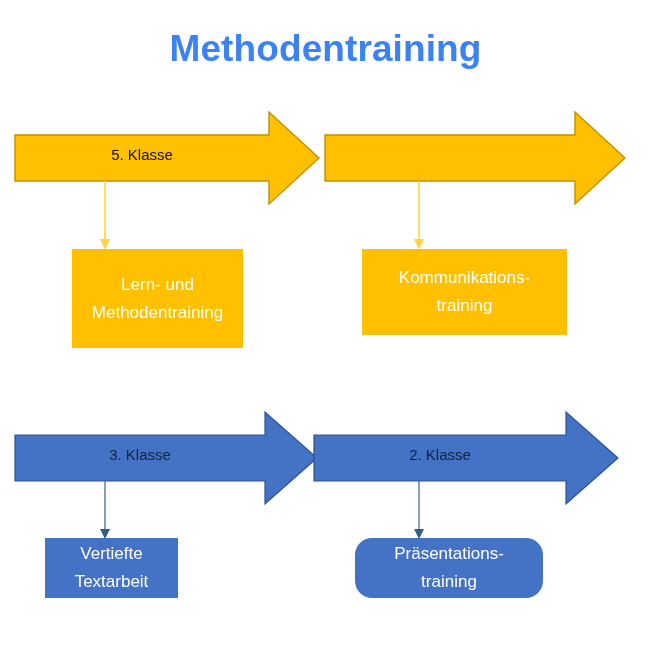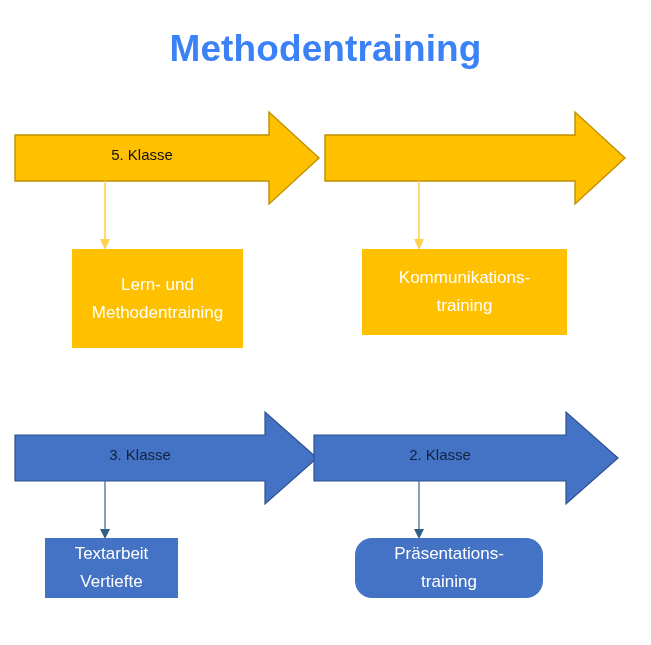--- a/index.html
+++ b/index.html
@@ -143,22 +143,22 @@
 
   <div class="connector" style="left:411px; top:481px; width:16px; height:60px;">
     <svg width="16" height="60" viewBox="0 0 16 60" xmlns="http://www.w3.org/2000/svg">
       <line x1="8" y1="0" x2="8" y2="50" stroke="#44718C" stroke-width="1.3"></line>
       <polygon points="3,48 13,48 8,58" fill="#2E5F86"></polygon>
     </svg>
   </div>
 
   <div class="info-box box-blue" style="left:45px; top:538px; width:133px; height:60px;">
     <div>
+      <div>Vertiefte</div>
       <div>Textarbeit</div>
-      <div>Vertiefte</div>
     </div>
   </div>
 
   <div class="info-box box-blue" style="left:355px; top:538px; width:188px; height:60px;border-radius:17px;">
     <div>
       <div>Präsentations-</div>
       <div>training</div>
     </div>
   </div>
 

